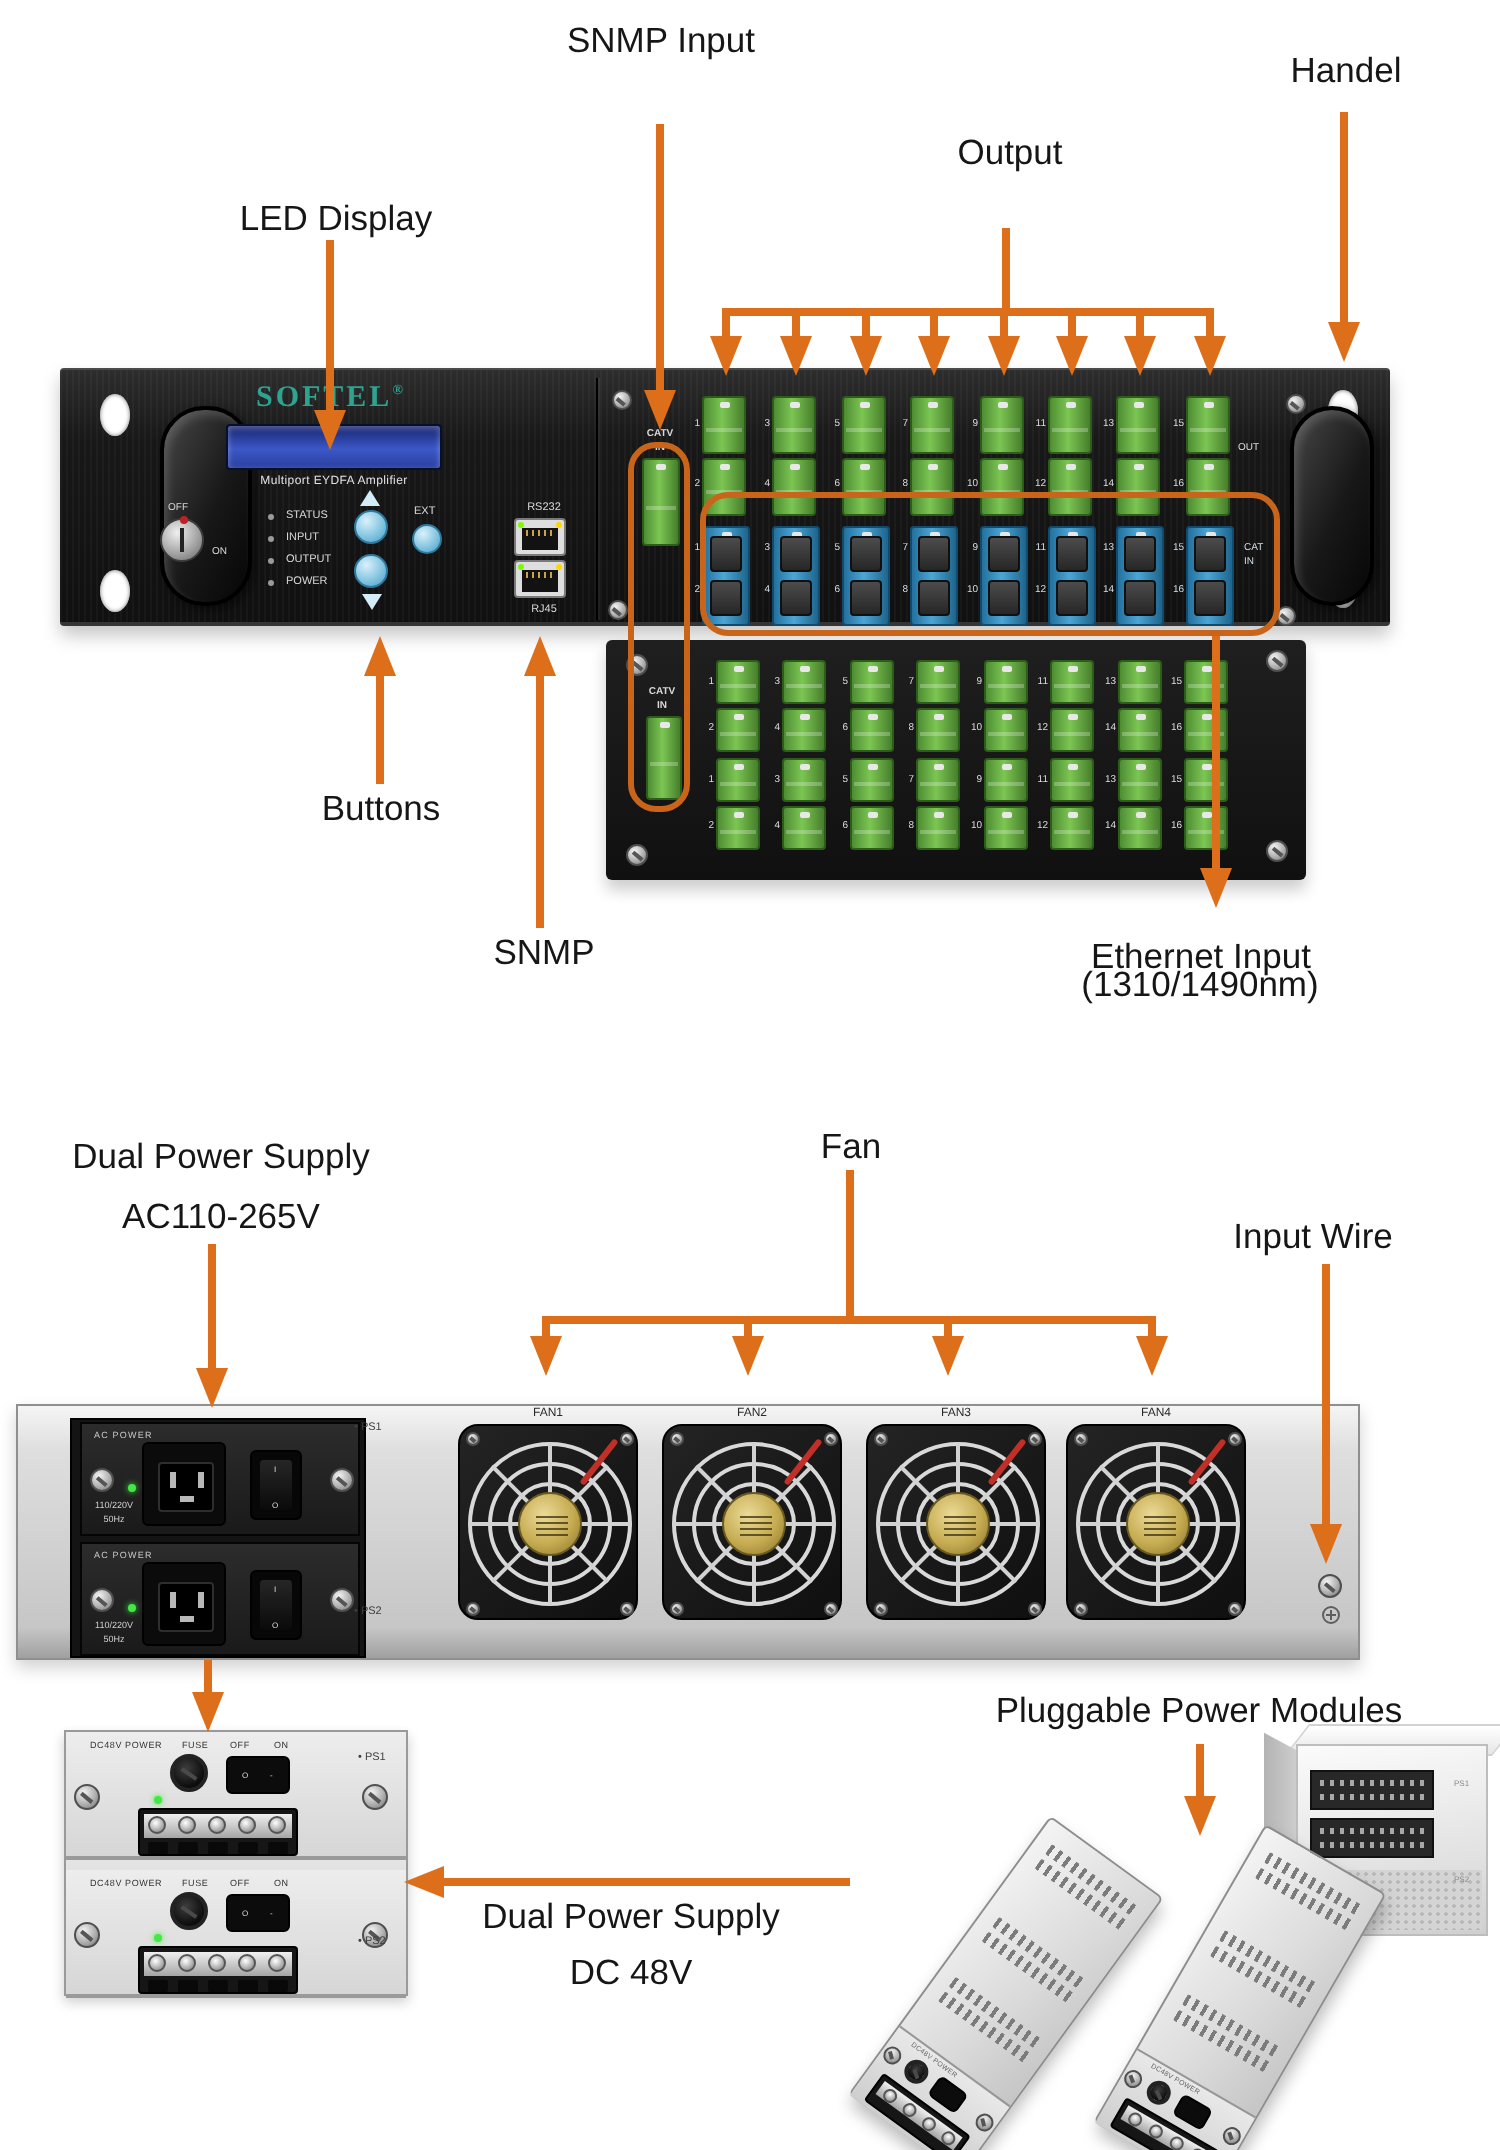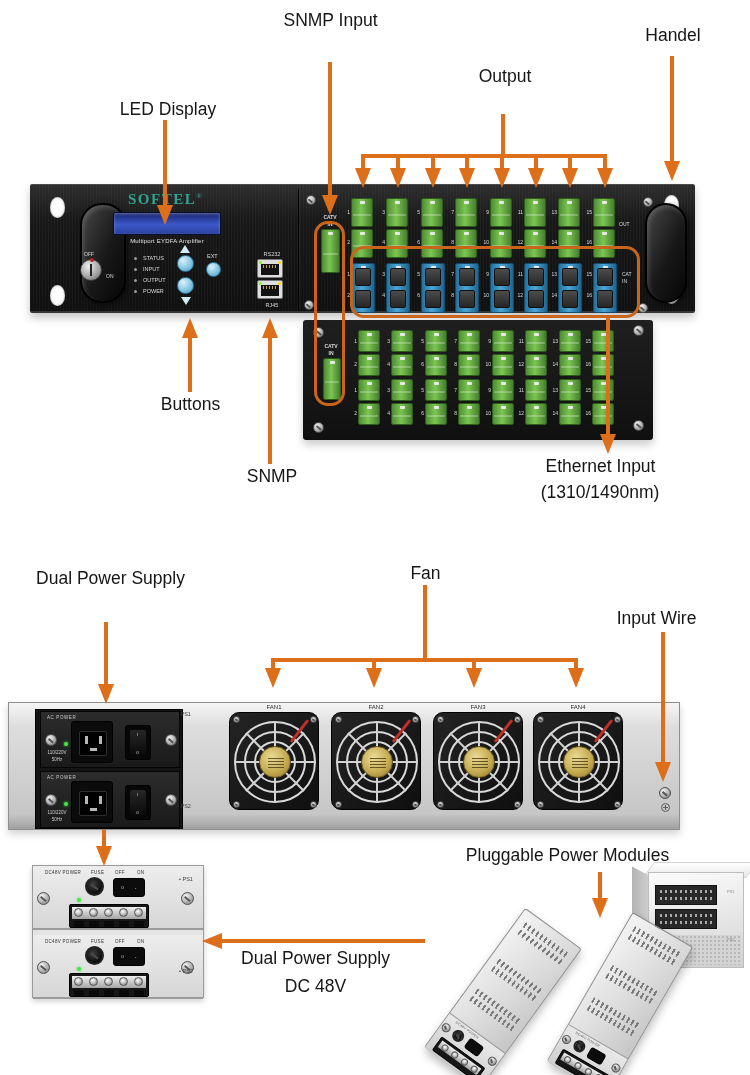--- a/index.html
+++ b/index.html
@@ -153,26 +153,27 @@
 <body>
 
 <div id="canvas">
 
   <div class="lbl" style="left:248px;top:10px;width:165px">SNMP Input</div>
   <div class="lbl" style="left:628px;top:25px;width:90px">Handel</div>
   <div class="lbl" style="left:420px;top:66px;width:170px">Output</div>
   <div class="lbl" style="left:108px;top:99px;width:120px">LED Display</div>
   <div class="lbl" style="left:138px;top:394px;width:105px">Buttons</div>
   <div class="lbl" style="left:218px;top:466px;width:108px">SNMP</div>
-  <div class="lbl" style="left:528px;top:456px;width:145px">Ethernet Input</div>
+  <div class="lbl" style="left:528px;top:468px;width:145px">Ethernet Input</div>
   <div class="lbl" style="left:524px;top:482px;width:152px">(1310/1490nm)</div>
   <div class="lbl" style="left:28px;top:568px;width:165px">Dual Power Supply</div>
+  <div class="lbl" style="left:28px;top:598px;width:165px">AC110-265V</div>
   <div class="lbl" style="left:393px;top:563px;width:65px">Fan</div>
   <div class="lbl" style="left:594px;top:608px;width:125px">Input Wire</div>
-  <div class="lbl" style="left:440px;top:845px;width:255px">Pluggable Power Modules</div>
+  <div class="lbl" style="left:472px;top:845px;width:255px">Pluggable Power Modules</div>
   <div class="lbl" style="left:228px;top:948px;width:175px">Dual Power Supply</div>
   <div class="lbl" style="left:228px;top:976px;width:175px">DC 48V</div>
 
   <div class="oline" style="left:163px;top:120px;width:4px;height:88px"></div>
   <div class="ah down" style="left:157px;top:205px"></div>
 
   <div class="oline" style="left:328px;top:62px;width:4px;height:136px"></div>
   <div class="ah down" style="left:322px;top:195px"></div>
 
   <div class="oline" style="left:670px;top:56px;width:4px;height:108px"></div>

